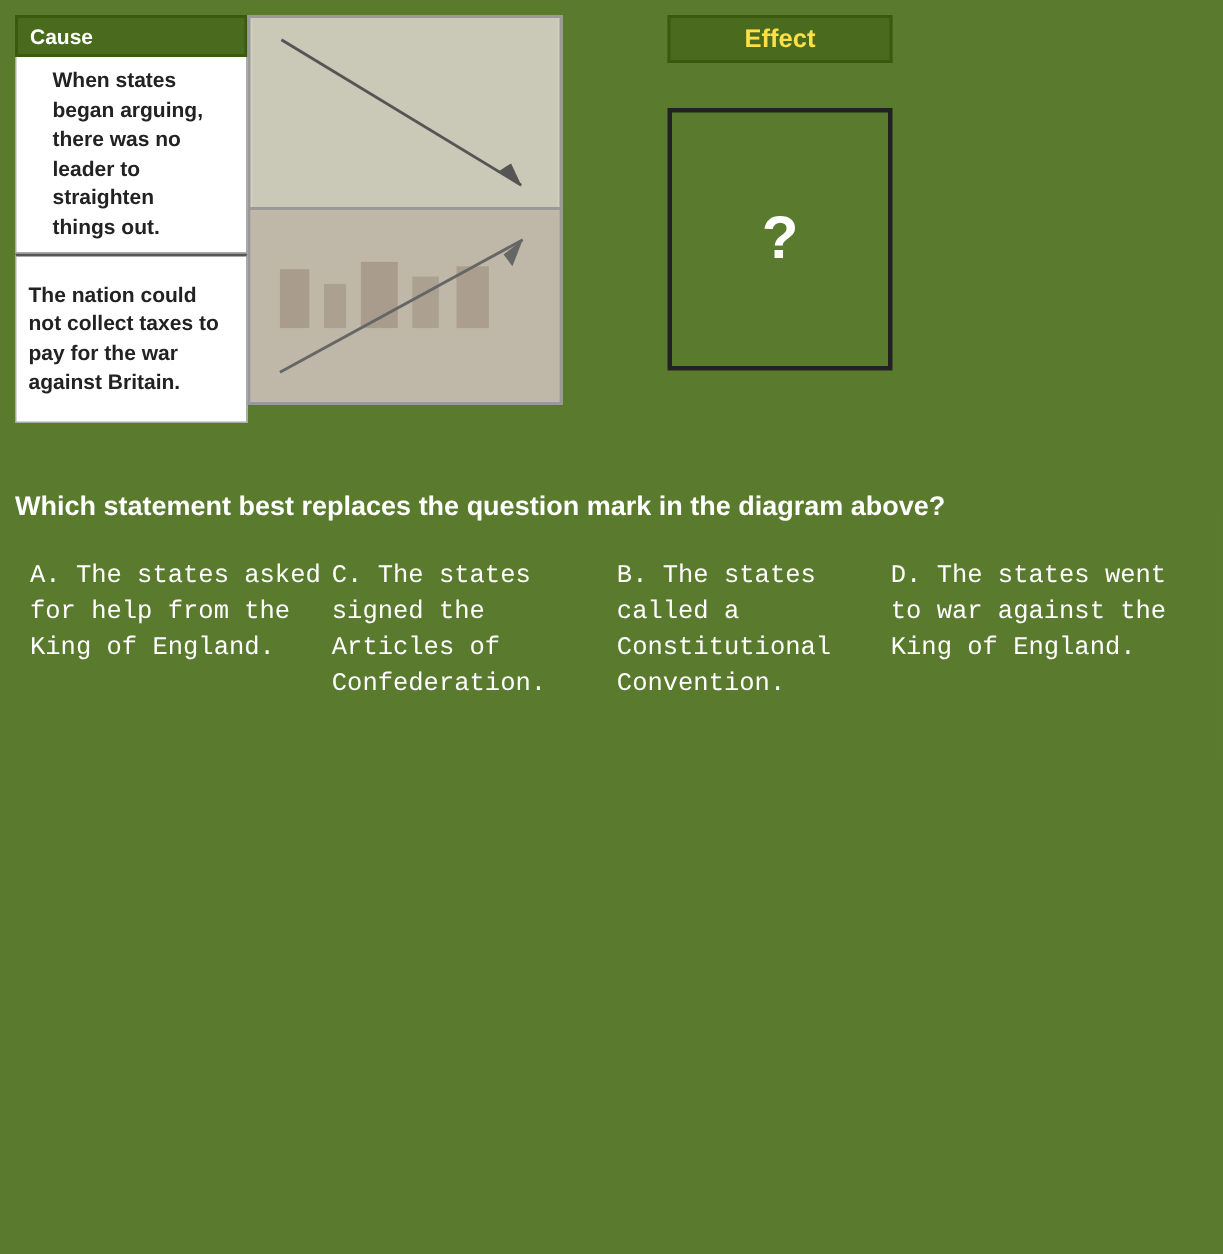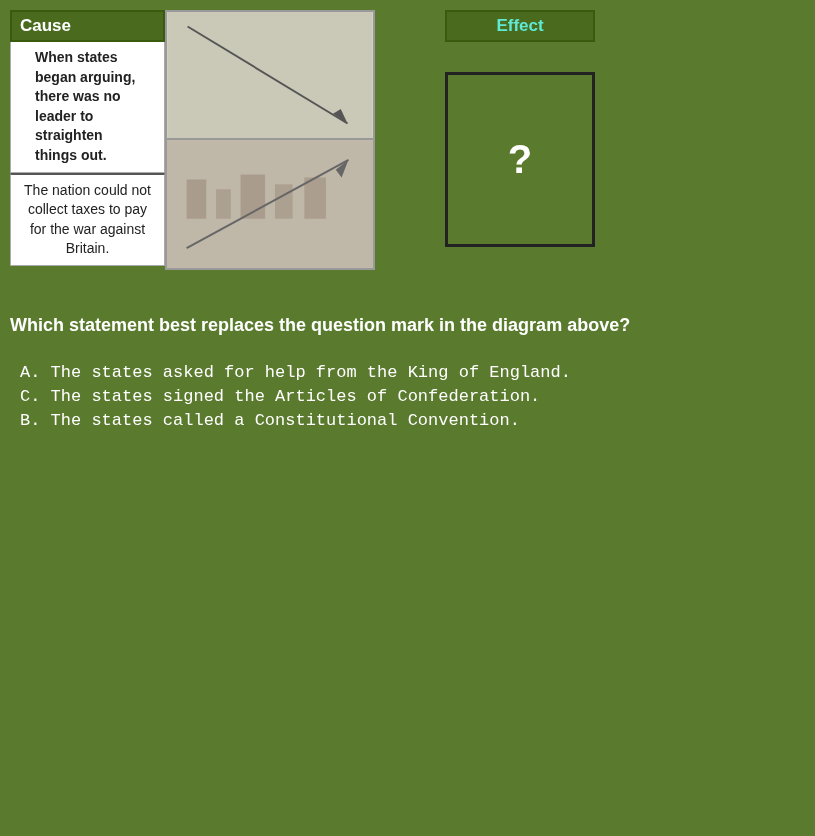--- a/index.html
+++ b/index.html
@@ -32,21 +32,21 @@
       flex-direction: column;
       width: 155px;
       flex-shrink: 0;
     }
 
     .cause-header {
       background-color: #4a6a1e;
       border: 2px solid #3a5a0e;
       padding: 4px 8px;
       font-weight: bold;
-      font-size: 17px;
+      font-size: 14px;
       color: #fff;
       text-align: left;
     }
 
     .cause-row-1 {
       background-color: #fff;
       color: #222;
       border: 1px solid #aaa;
       border-top: none;
       padding: 6px 24px;
@@ -55,26 +55,26 @@
       font-family: Arial, sans-serif;
       line-height: 1.4;
       text-align: left;
     }
 
     .cause-row-2 {
       background-color: #fff;
       color: #222;
       border: 1px solid #aaa;
       border-top: 2px solid #555;
-      padding: 6px 8px;
+      padding: 16px 8px;
       font-size: 14px;
-      font-weight: normal;
+      font-weight: bold;
       font-family: Arial, sans-serif;
       line-height: 1.4;
-      text-align: center;
+      text-align: left;
     }
 
     
     .arrows-column {
       display: flex;
       flex-direction: column;
       width: 210px;
       flex-shrink: 0;
       margin-left: 0;
     }
@@ -113,21 +113,21 @@
       flex-direction: column;
       margin-left: 10px;
     }
 
     .effect-header {
       background-color: #4a6a1e;
       border: 2px solid #3a5a0e;
       padding: 4px 8px;
       font-weight: bold;
       font-size: 17px;
-      color: #5eead4;
+      color: #fde047;
       text-align: center;
       width: 150px;
       margin-left: 60px;
     }
 
     .effect-box {
       width: 150px;
       height: 175px;
       border: 3px solid #222;
       background-color: #5a7a2e;
@@ -154,21 +154,20 @@
       font-weight: bold;
       color: #fff;
       line-height: 1.4;
       margin-top: 28px;
     }
 
     
     .answers-section {
       padding: 15px 20px;
       display: flex;
-      flex-direction: column;
       gap: 0;
     }
 
     .answer-item {
       font-size: 17px;
       color: #fff;
       font-family: 'Courier New', Courier, monospace;
       line-height: 1.4;
     }
 
@@ -241,15 +240,19 @@
       <span>The states asked for help from the King of England.</span>
     </div>
     <div class="answer-item">
       <span class="answer-label">C. </span>
       <span>The states signed the Articles of Confederation.</span>
     </div>
     <div class="answer-item">
       <span class="answer-label">B. </span>
       <span>The states called a Constitutional Convention.</span>
     </div>
+    <div class="answer-item">
+      <span class="answer-label">D. </span>
+      <span>The states went to war against the King of England.</span>
+    </div>
   </div>
 
 </div>
 
 </body></html>

